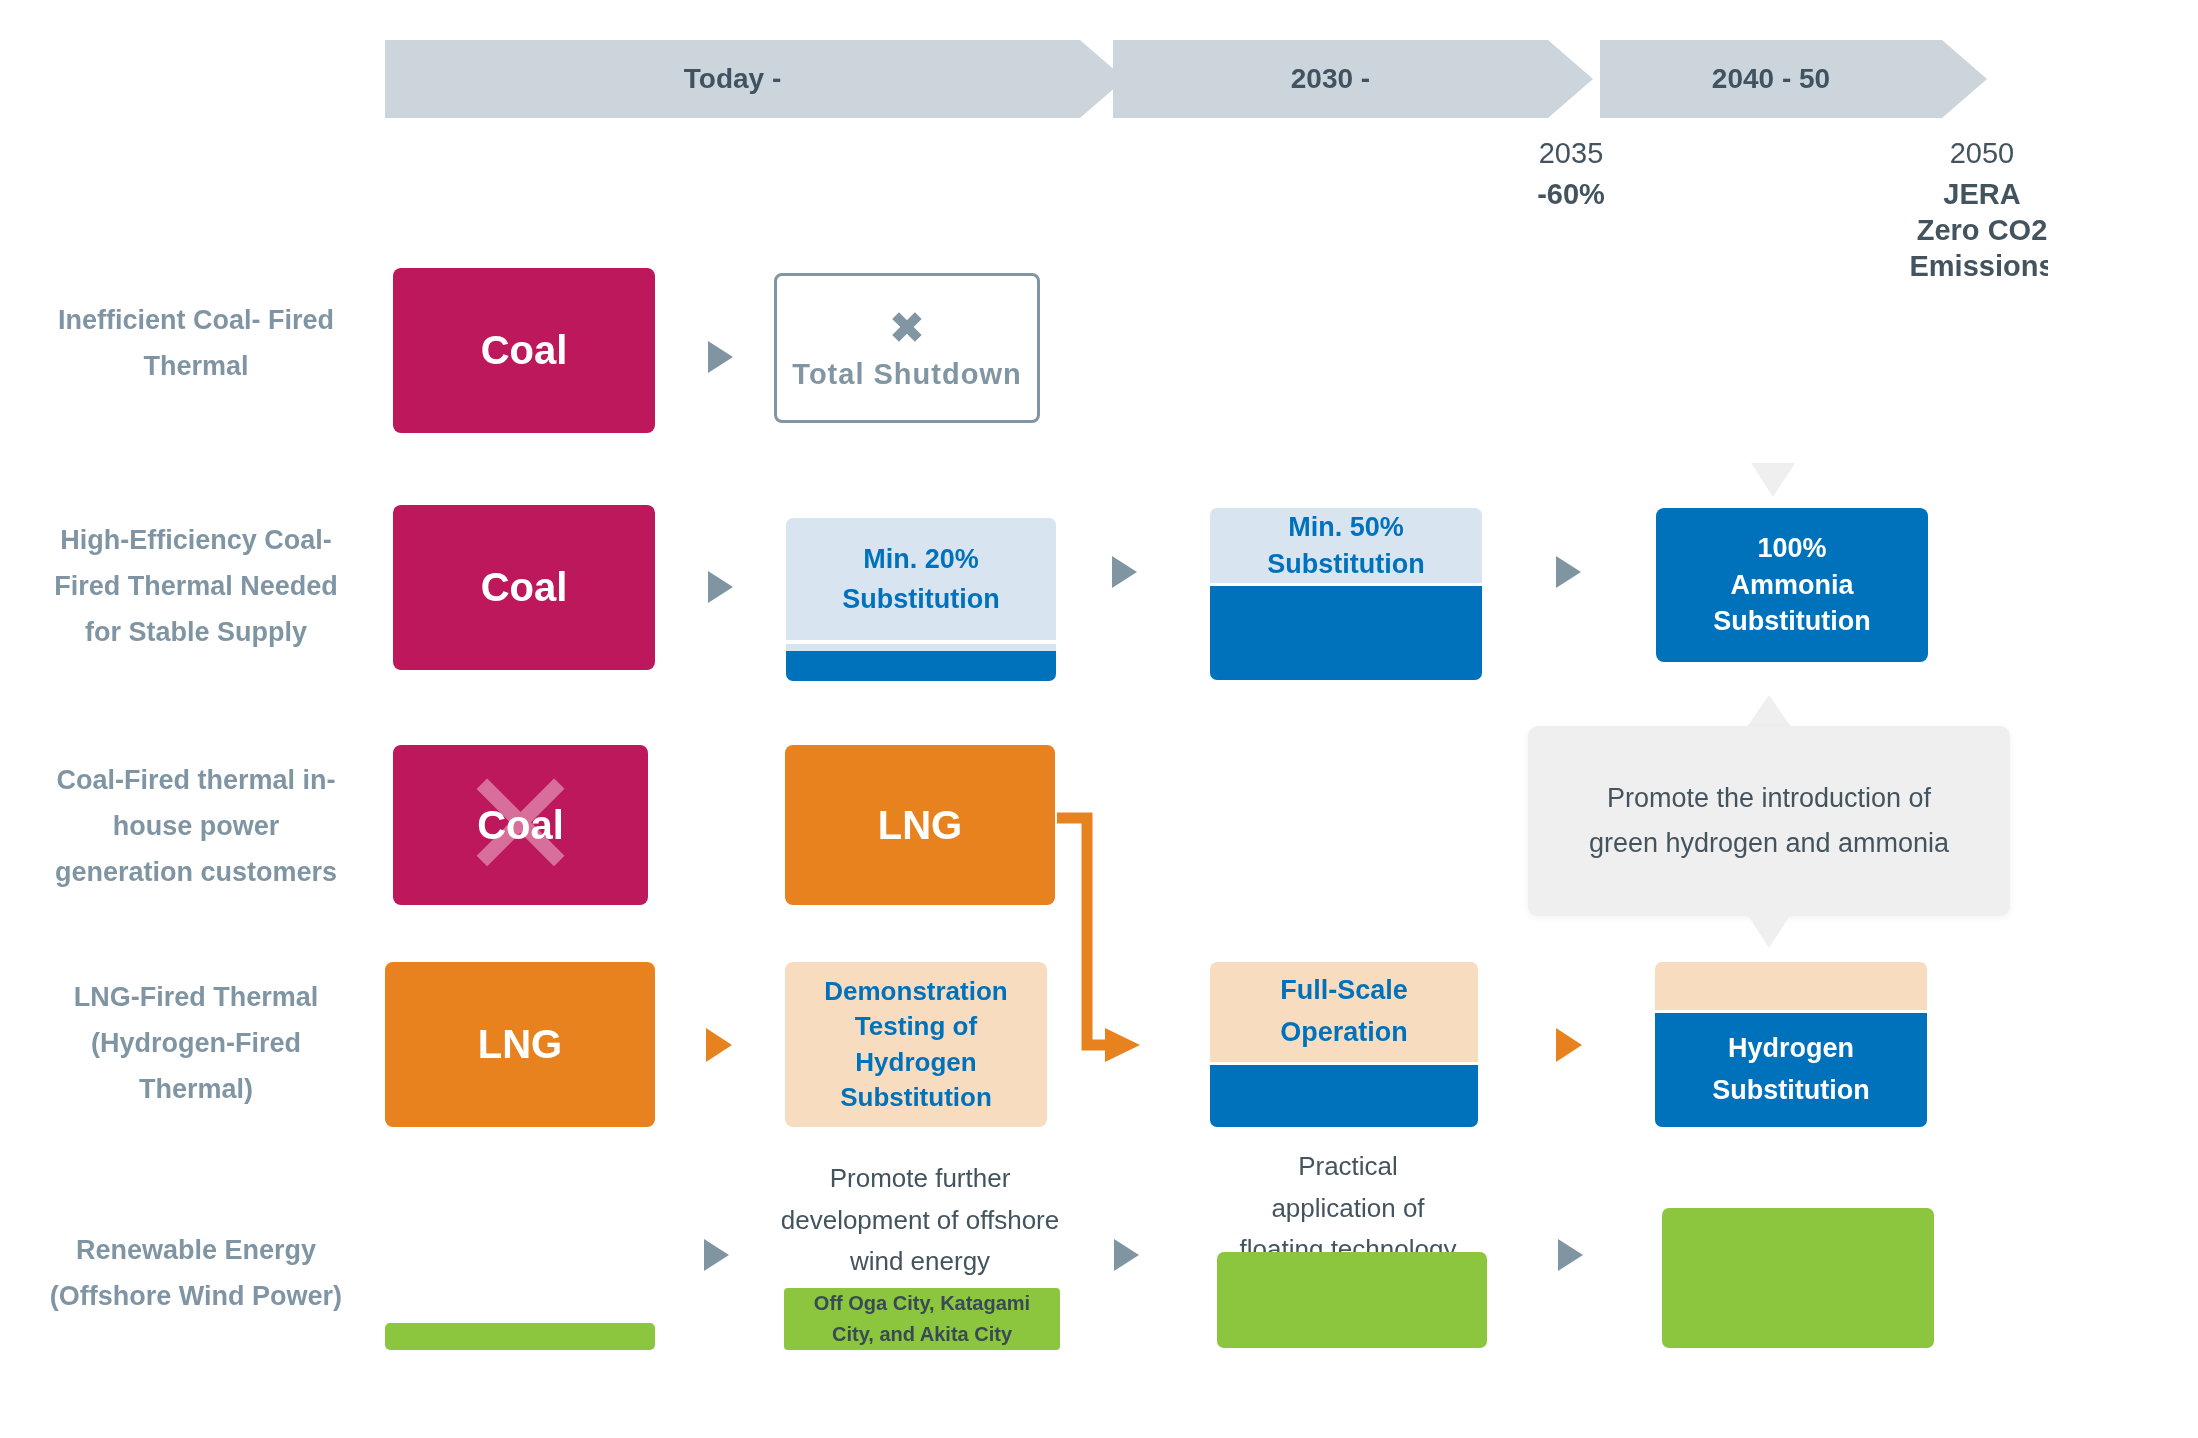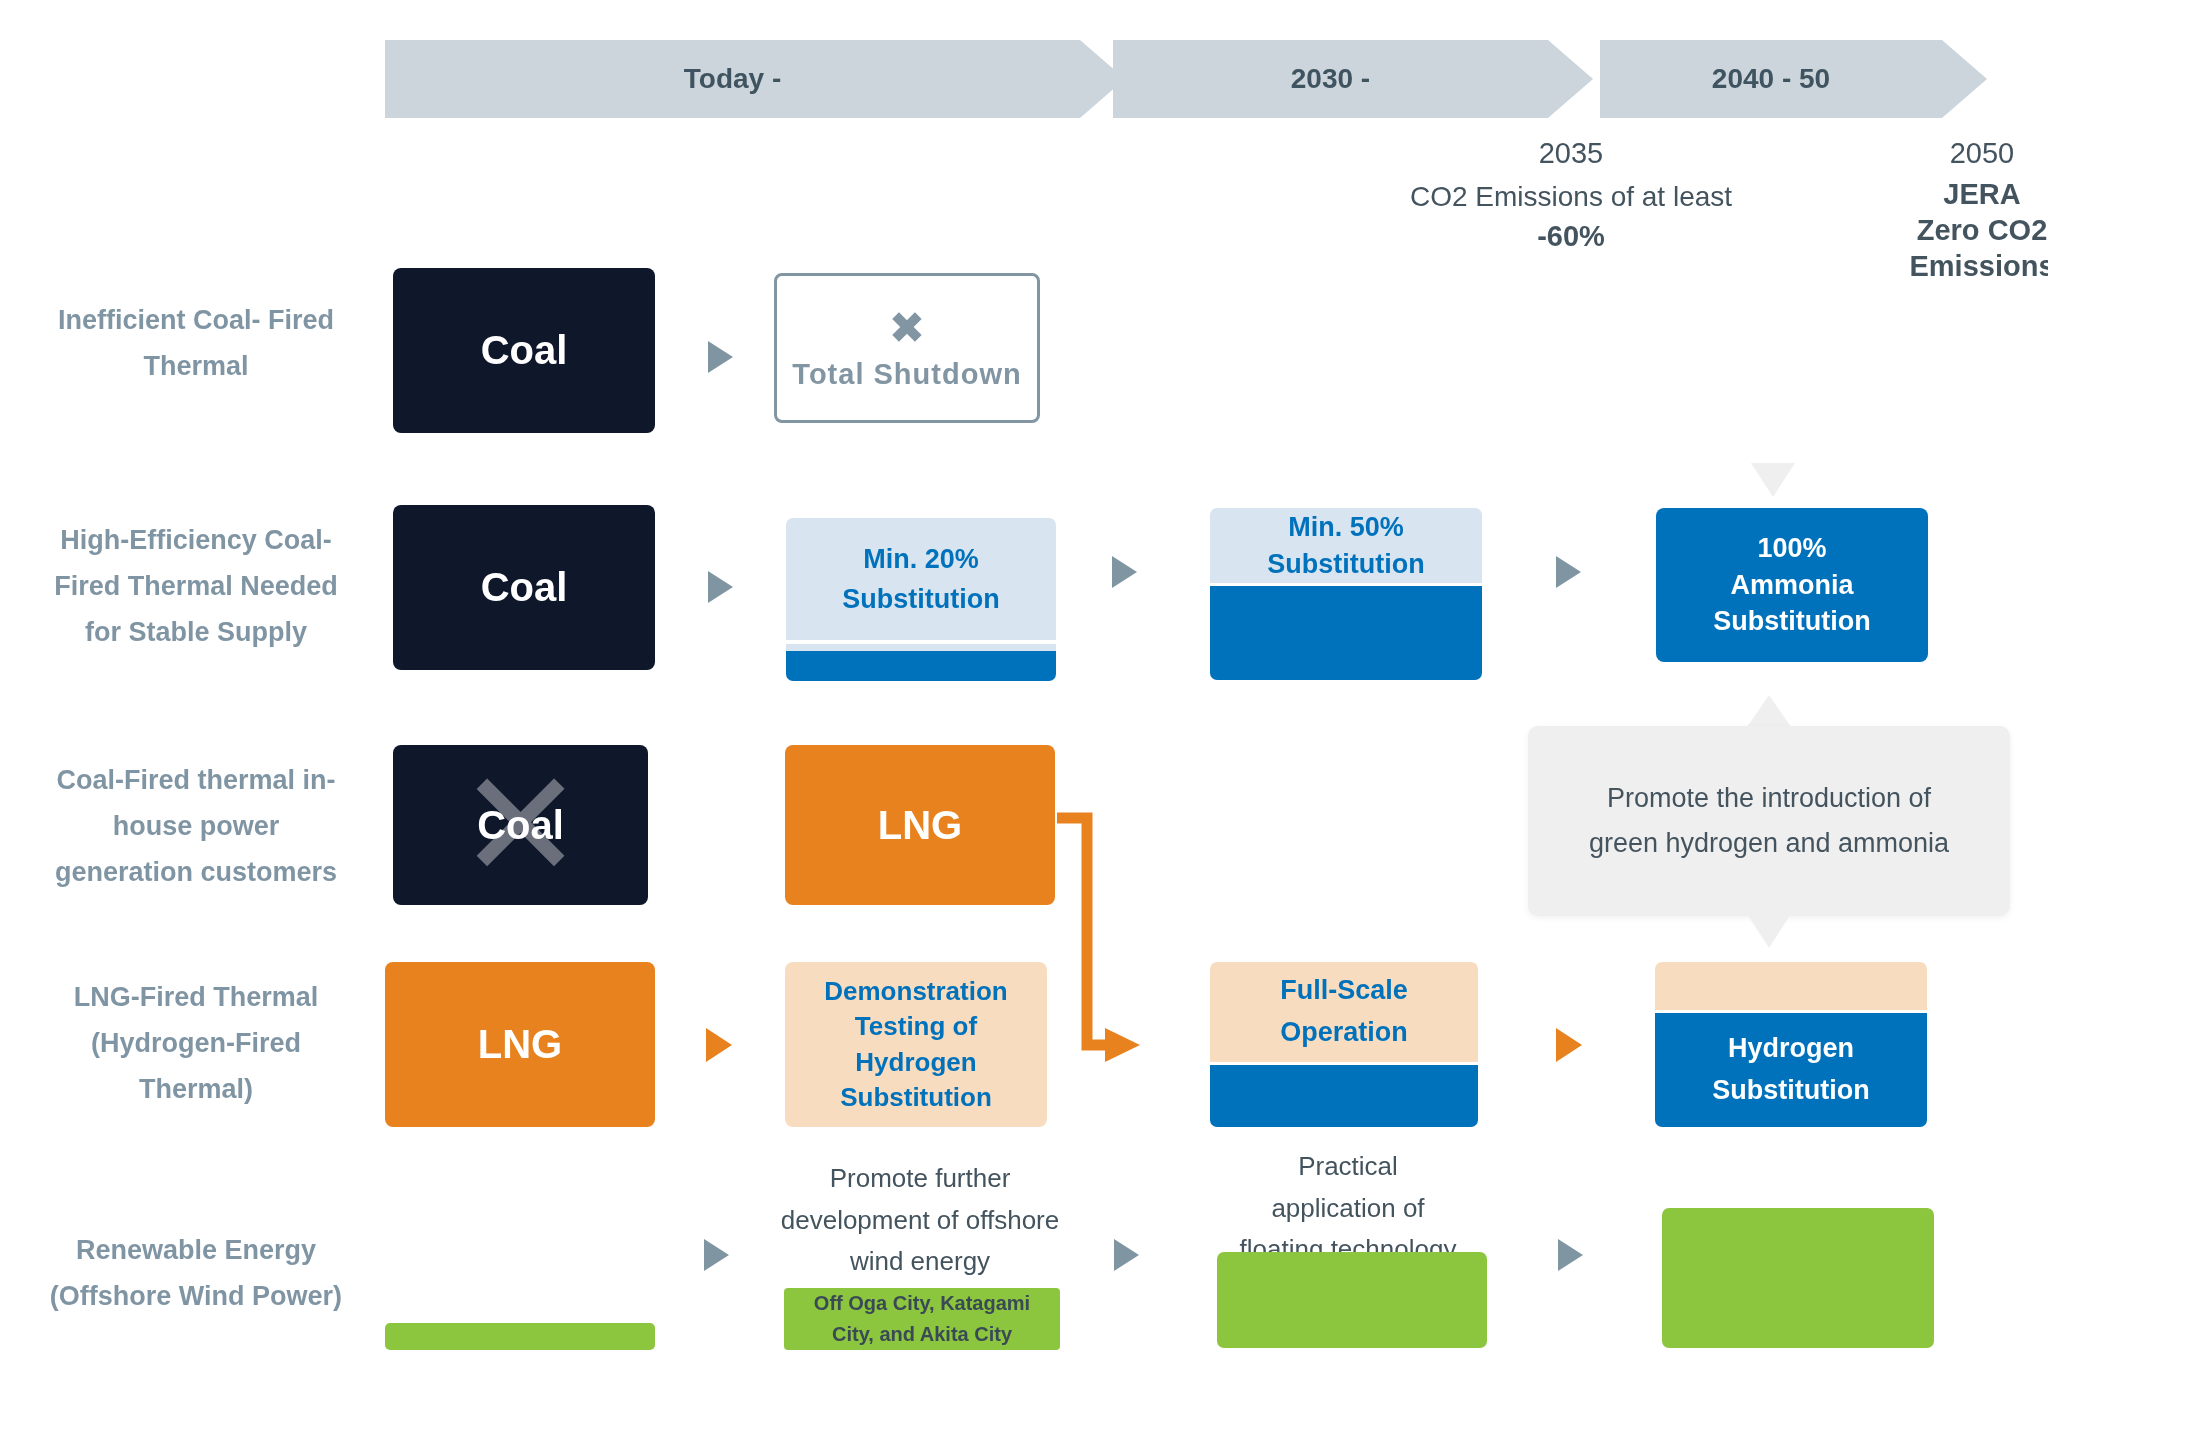--- a/index.html
+++ b/index.html
@@ -22,21 +22,21 @@
   .milestone .year{font-size:29px;line-height:1.5;}
   .milestone .mtext{font-size:28px;line-height:1.5;}
   .milestone .mvalue{font-size:29px;font-weight:bold;line-height:1.25;}
   
   .row-label{
     position:absolute;left:10px;width:372px;text-align:center;
     color:#8095A3;font-weight:bold;font-size:27px;line-height:1.7;white-space:pre-line;
   }
   
   .box{position:absolute;border-radius:8px;display:flex;align-items:center;justify-content:center;text-align:center;box-sizing:border-box;}
-  .coal{background:#0f172a;color:#fff;font-weight:bold;font-size:40px;}
+  .coal{background:#be185d;color:#fff;font-weight:bold;font-size:40px;}
   .lng{background:#E8821E;color:#fff;font-weight:bold;font-size:40px;}
   .green{background:#8CC63F;}
   .blue-solid{background:#0072BC;color:#fff;font-weight:bold;font-size:27px;line-height:1.35;}
   .peach{background:#F8DCC0;color:#0072BC;font-weight:bold;font-size:26px;line-height:1.35;}
   .outline-box{
     background:#fff;border:3px solid #8295A3;color:#8295A3;
     flex-direction:column;border-radius:8px;
   }
   .outline-box .x-glyph{font-size:44px;font-weight:bold;line-height:1;margin-bottom:8px;}
   .outline-box .shut-label{font-size:29px;font-weight:bold;letter-spacing:1px;}
@@ -84,21 +84,20 @@
   </div>
   <div class="banner" style="left:1113px;width:480px;">
     <span>2030 -</span>
   </div>
   <div class="banner" style="left:1600px;width:387px;">
     <span>2040 - 50</span>
   </div>
 
   <div class="milestone" style="left:1571px;">
     <div class="year">2035</div>
-    <div class="mtext">CO2 Emissions of at least</div>
     <div class="mvalue">-60%</div>
   </div>
   <div class="milestone" style="left:1982px;">
     <div class="year">2050</div>
     <div class="mvalue pre">JERA
 Zero CO2
 Emissions</div>
   </div>
 
   <div class="row-label" style="top:298px;">Inefficient Coal- Fired

